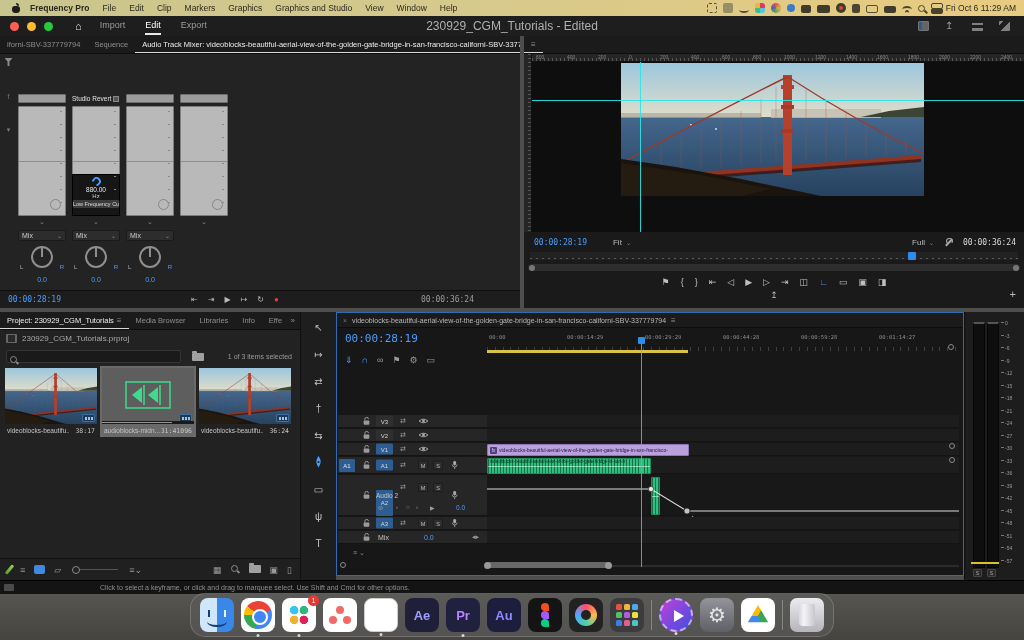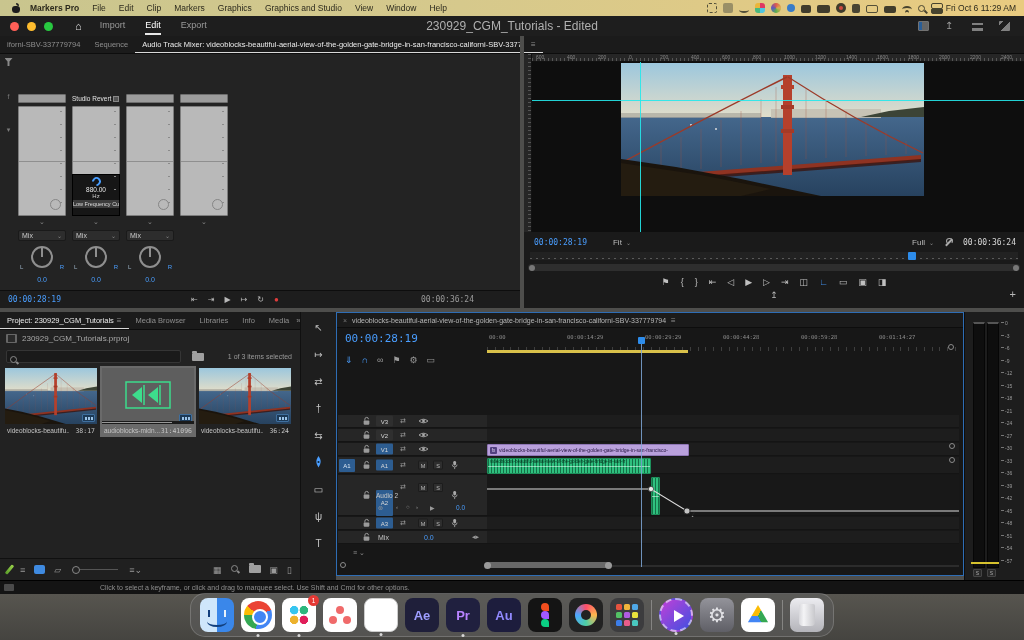--- a/index.html
+++ b/index.html
@@ -238,21 +238,21 @@
 .dk-trash{background:linear-gradient(180deg,#ececf0,#b4b4ba);border-radius:7px;}
 .dk-trash::before{content:"";position:absolute;left:9px;top:6px;width:16px;height:22px;background:linear-gradient(90deg,#d8d8dc,#f4f4f6 30%,#c8c8cc);border-radius:2px 2px 4px 4px;}
 </style>
 </head>
 <body>
 
 <div id="screen">
 
   <div id="menubar">
     <span id="apple"></span>
-    <span class="mi appname">Markers Pro</span>
+    <span class="mi appname">Frequency Pro</span>
     <span id="menu-items" style="display:flex;">
         <span class="mi">File</span>
         <span class="mi">Edit</span>
         <span class="mi">Clip</span>
         <span class="mi">Markers</span>
         <span class="mi">Graphics</span>
         <span class="mi">Graphics and Studio</span>
         <span class="mi">View</span>
         <span class="mi">Window</span>
         <span class="mi">Help</span>
@@ -527,21 +527,21 @@
     <div id="pg-share">↥</div>
     <div id="pg-plus">+</div>
   </div>
 
   <div id="project">
     <div class="ptabbar" id="pj-tabbar">
         <span class="ptab active">Project: 230929_CGM_Tutorials<span class="pmenu">≡</span></span>
         <span class="ptab">Media Browser</span>
         <span class="ptab">Libraries</span>
         <span class="ptab">Info</span>
-        <span class="ptab">Media</span>
+        <span class="ptab">Effe</span>
         <span class="ovf">»</span>
       </div>
     <div id="pj-crumb">
       <span class="film-ic"></span>
       <span>230929_CGM_Tutorials.prproj</span>
     </div>
     <div id="pj-search"><span class="mag"></span></div>
     <span id="pj-folder" class="folder-ic"></span>
     <div id="pj-count">1 of 3 items selected</div>
     <div id="pj-items">

